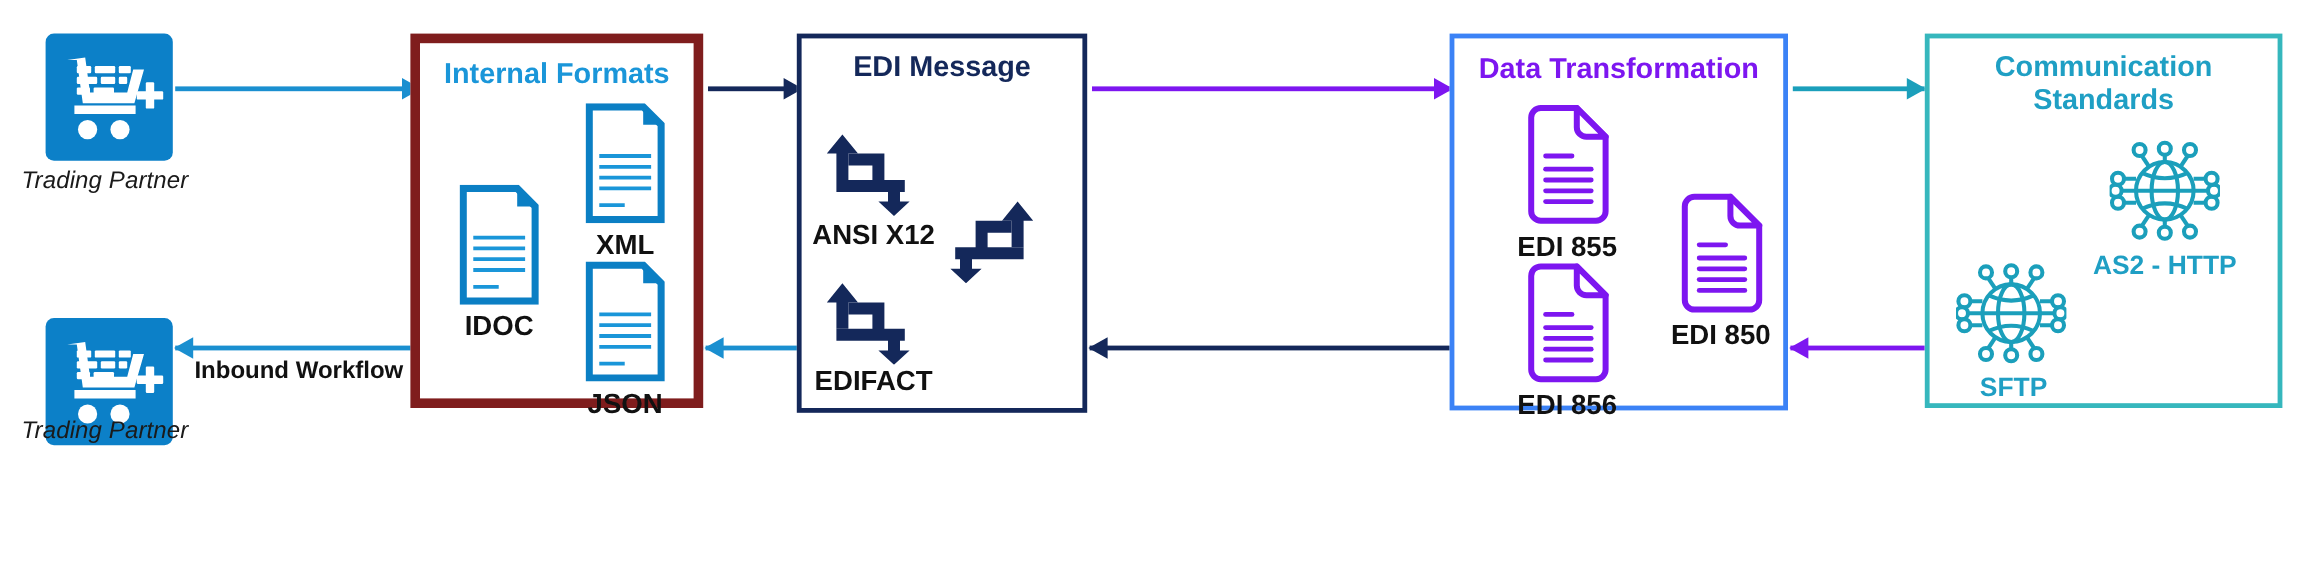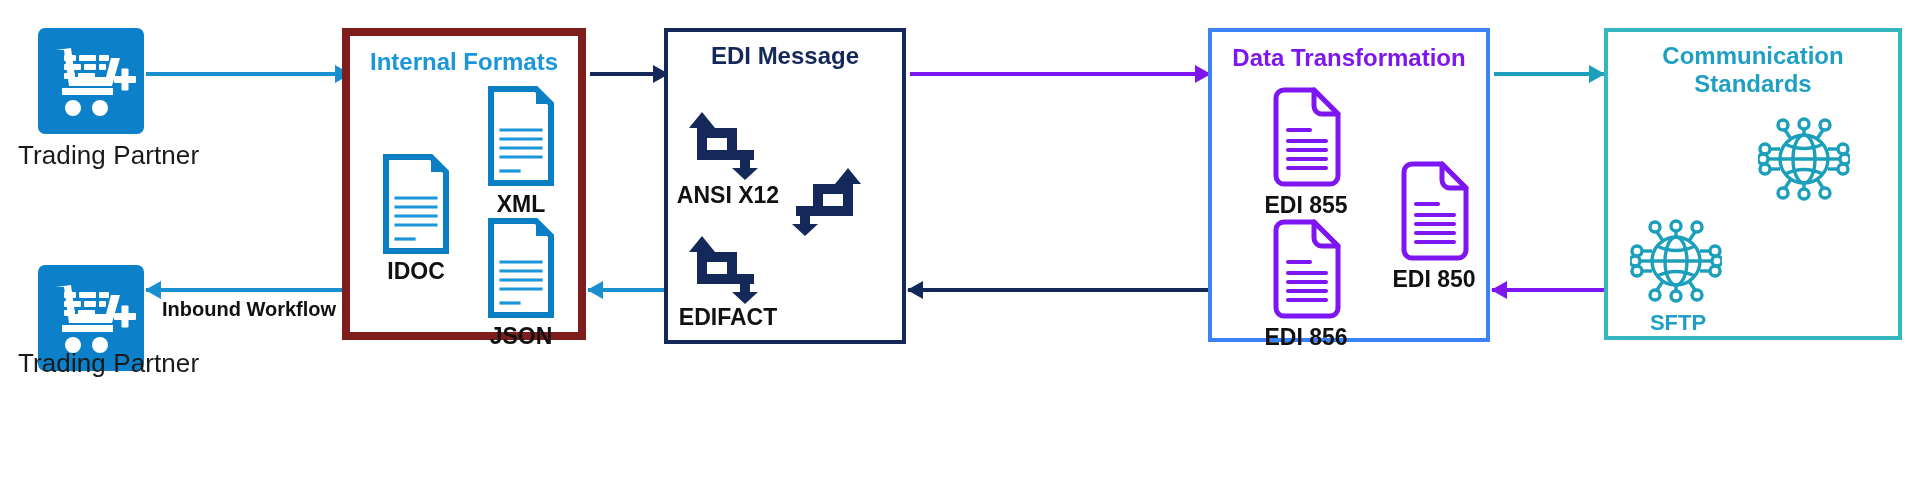--- a/index.html
+++ b/index.html
@@ -2,21 +2,21 @@
 <html><head>
 <meta charset="utf-8">
 <style>
   html,body{margin:0;padding:0;background:#ffffff;}
   body{width:1925px;height:482px;font-family:"Liberation Sans",sans-serif;overflow:hidden;}
   #stage{position:relative;width:1925px;height:482px;}
   .abs{position:absolute;}
 
   
   .tp-tile{width:106px;height:106px;border-radius:7px;background:#0c80c8;}
-  .tp-label{font-size:26px;color:#1a1a1a;font-weight:400;letter-spacing:.1px;white-space:nowrap;}
+  .tp-label{font-size:20px;color:#1a1a1a;font-weight:400;letter-spacing:.1px;white-space:nowrap;font-style:italic;}
 
   
   .stagebox{box-sizing:border-box;background:#fff;}
   .box-internal{border:8px solid #7f1d1d;}
   .box-edi{border:4px solid #14285a;}
   .box-transform{border:4px solid #3b82f6;}
   .box-comm{border:4px solid #36b7bd;}
 
   .box-title{position:absolute;left:0;right:0;text-align:center;font-weight:700;line-height:1.15;}
   .t-internal{color:#1a96d9;font-size:24px;}
@@ -297,20 +297,21 @@
           <circle cx="67" cy="77" r="5"></circle>
           <circle cx="7" cy="33" r="5"></circle>
           <circle cx="5" cy="43" r="5"></circle>
           <circle cx="7" cy="53" r="5"></circle>
           <circle cx="85" cy="33" r="5"></circle>
           <circle cx="87" cy="43" r="5"></circle>
           <circle cx="85" cy="53" r="5"></circle>
         </g>
       </svg>
     </div>
+    <div class="cap cap-teal" style="left:112px;top:176px;width:168px;">AS2 - HTTP</div>
 
     <div class="abs" style="left:22px;top:186px;">
       <svg width="92" height="86" viewBox="0 0 92 86">
         <g stroke="#1b9fbb" stroke-width="3.4" fill="none">
           <circle cx="46" cy="43" r="24"></circle>
           <ellipse cx="46" cy="43" rx="11" ry="24"></ellipse>
           <line x1="22" y1="43" x2="70" y2="43"></line>
           <path d="M27 28 q19 9 38 0"></path>
           <path d="M27 58 q19 -9 38 0"></path>
           <line x1="33" y1="23" x2="27" y2="14"></line>

